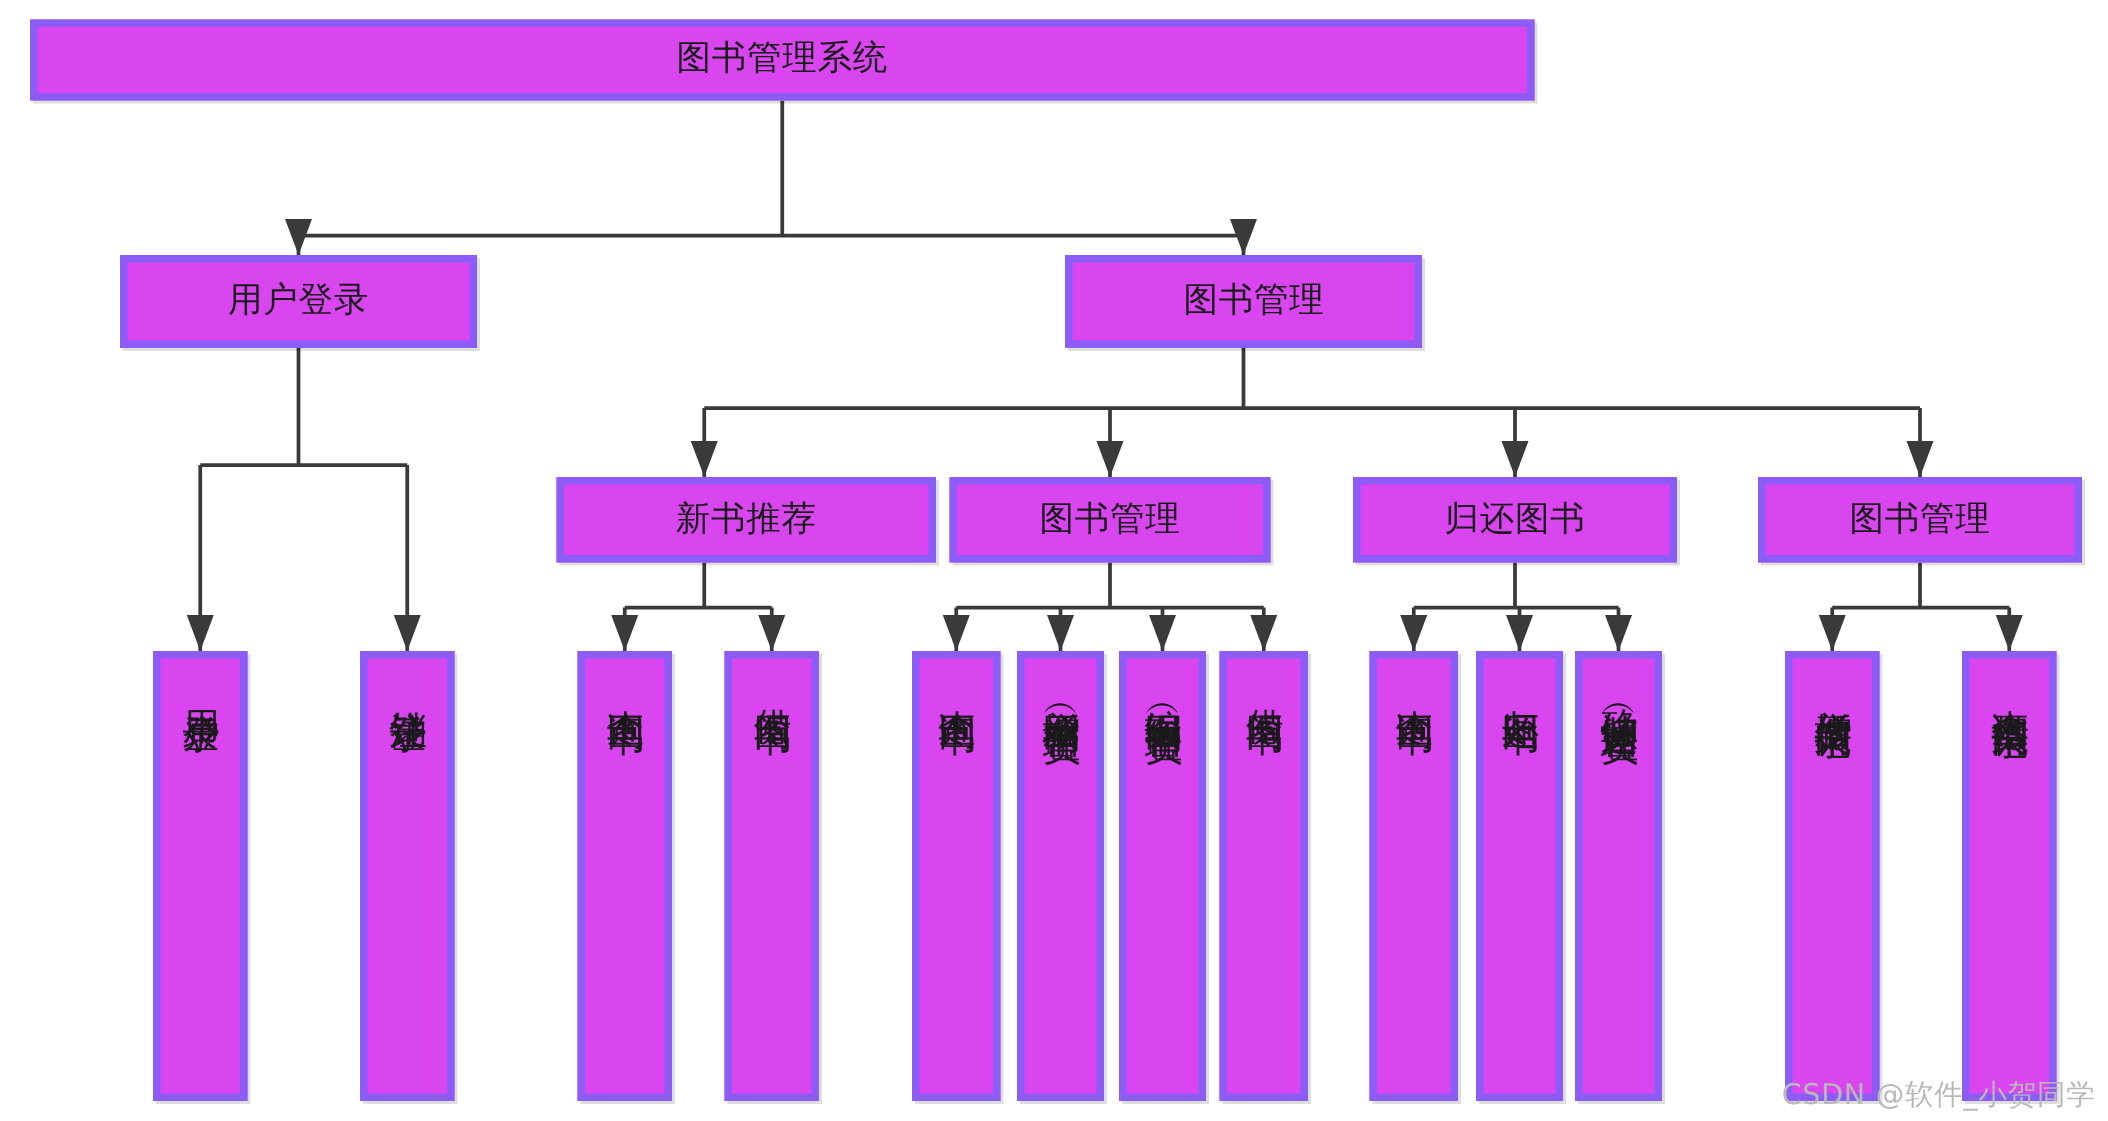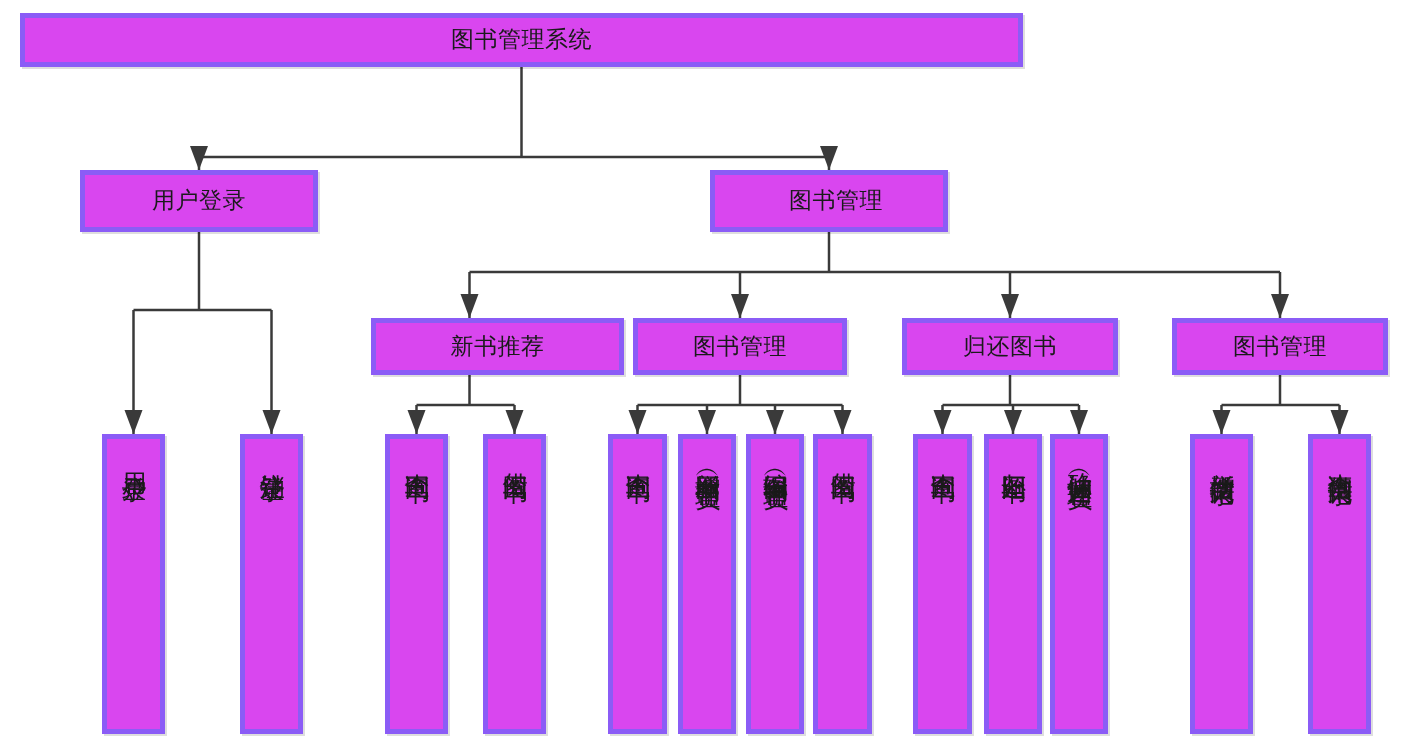--- a/index.html
+++ b/index.html
@@ -181,13 +181,14 @@
       <div class="node vert" style="left: 1050px; top: 434px; width: 58px; height: 300px;">
         <span class="lbl">确认归还（管理员）</span>
       </div>
       <div class="node vert" style="left: 1190px; top: 434px; width: 63px; height: 300px;">
         <span class="lbl">新增借阅记录</span>
       </div>
       <div class="node vert" style="left: 1308px; top: 434px; width: 63px; height: 300px;">
         <span class="lbl">查询借阅记录</span>
       </div>
     </div>
+  <div id="watermark">CSDN @软件_小贺同学</div>
 </div>
 
 </body></html>

